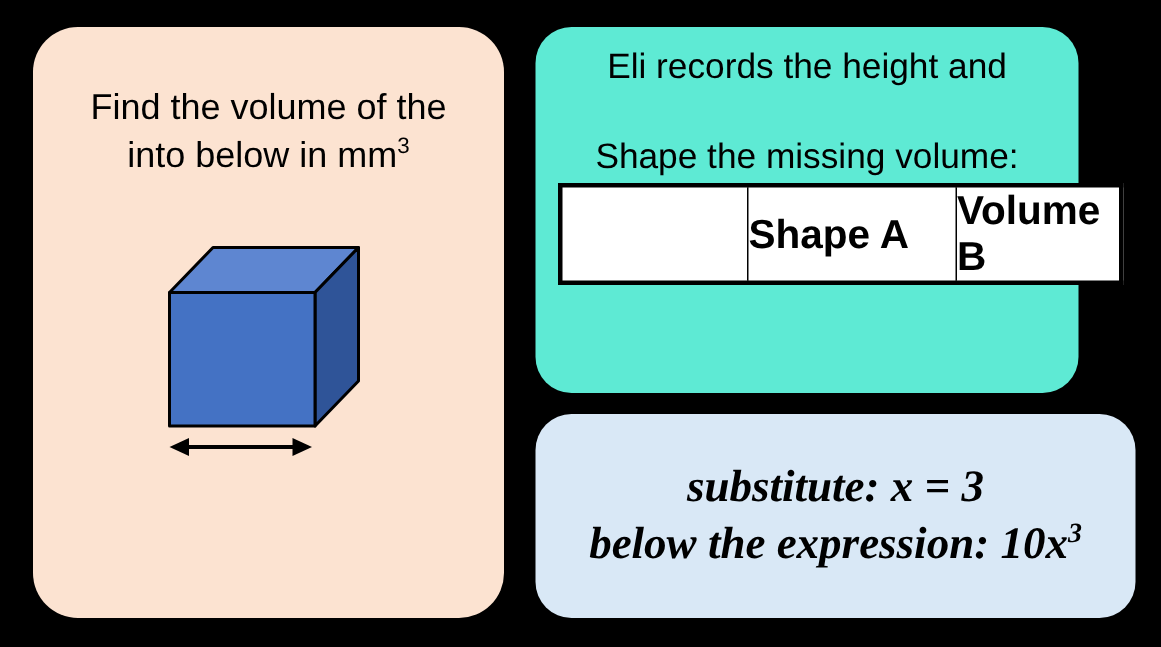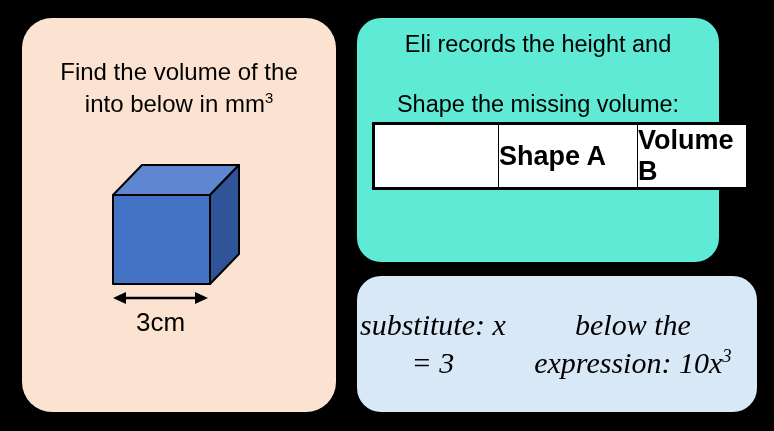--- a/index.html
+++ b/index.html
@@ -68,23 +68,24 @@
     font-weight: bold;
     font-size: 27px;
     font-family: "Liberation Sans", sans-serif;
   }
   .panel-bottomright {
     left: 357px; top: 276px;
     width: 400px; height: 136px;
     background: #d9e8f6;
     border-radius: 24px;
     display: flex;
-    flex-direction: row;
+    flex-direction: column;
     justify-content: center;
     align-items: center;
+    font-weight: bold;
   }
   .math-line {
     font-family: "Liberation Serif", serif;
     font-style: italic;
     font-size: 30px;
     line-height: 38px;
     text-align: center;
   }
 </style>
 </head>
@@ -100,21 +101,20 @@
     <svg class="cube-svg" width="314" height="394" viewBox="0 0 314 394">
       <polygon points="91,177 120,147 217,147 188,177" stroke="#000" stroke-width="2" stroke-linejoin="round" fill="#5e86d1"></polygon>
       <polygon points="188,177 217,147 217,236 188,266" stroke="#000" stroke-width="2" stroke-linejoin="round" fill="#2f5498"></polygon>
       <polygon points="91,177 188,177 188,266 91,266" stroke="#000" stroke-width="2" stroke-linejoin="round" fill="#4472c4"></polygon>
       <g>
         <line x1="102" y1="280" x2="175" y2="280" stroke="#000" stroke-width="2.6"></line>
         <polygon points="91,280 104,274 104,286" fill="#000"></polygon>
         <polygon points="186,280 173,274 173,286" fill="#000"></polygon>
       </g>
     </svg>
-    <div class="dim-label">3cm</div>
   </section>
 
   <section class="panel panel-topright">
     <div class="panel-text">
       <span>Eli records the height and</span><br>
       <br>
       <span>Shape the missing volume:</span>
     </div>
     <table class="sim-table">
       <colgroup>

